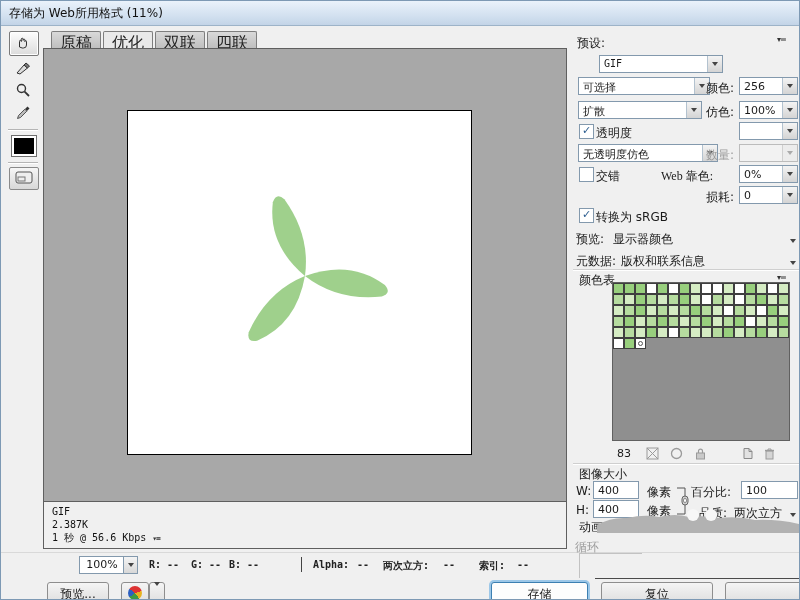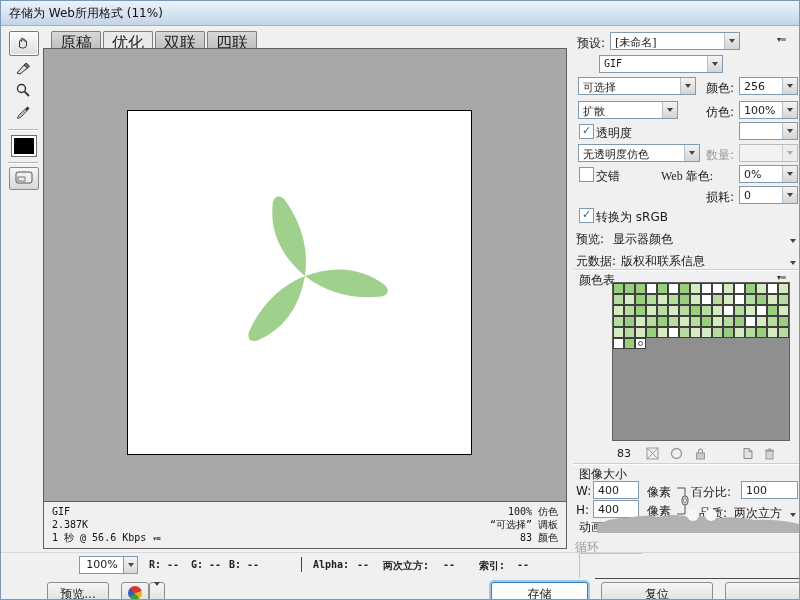--- a/index.html
+++ b/index.html
@@ -139,25 +139,20 @@
           <path class="petal" transform="rotate(225)" d="M0 0 Q-28 -40 -12 -80 Q-6 -89 0 -80 Q16 -38 0 0 Z" fill="#9fd08c"></path>
         </g>
       </svg>
     </div>
     <div class="strip">
       <div class="lft mono">
         <div>GIF</div>
         <div>2.387K</div>
         <div><span>1 秒 @ 56.6 Kbps</span>
              <span class="menu-ic">▾≡</span></div>
-      </div>
-      <div class="rgt mono">
-        <div>100% 仿色</div>
-        <div>“可选择” 调板</div>
-        <div>83 颜色</div>
       </div>
     </div>
   </div>
 
   <div class="sb">
     
     
   </div>
   <div class="zoomfield">100%</div>
   <div class="zoombtn">
@@ -182,50 +177,44 @@
     <span style="display:inline-block;width:14px;height:14px;border-radius:50%;
       background:conic-gradient(#d33 0 20%,#e8b21f 20% 40%,#3a9a46 40% 65%,#2b5fc0 65% 85%,#d33 85%);"></span>
   </div>
   <div class="btn" style="left:148px;width:16px;"><i class="arr" style="margin:4px auto 0;"></i></div>
   <div class="btn def" style="left:490px;width:97px;background:#fdfdfd;">存储</div>
   <div class="btn" style="left:600px;width:112px;">复位</div>
   <div class="btn" style="left:724px;width:90px;"></div>
   <div class="torn-line" style="left:594px;top:577px;width:206px;"></div>
 
   <span class="lbl" style="left:576px;top:34px;">预设:</span>
-  <div class="combo" style="left:609px;top:31px;width:130px;">
-    <span class="cval">[未命名]</span>
-      <span class="cbtn">
-        <i class="arr"></i>
-      </span>
-  </div>
   <span class="menu-ic" style="position:absolute;left:776px;top:34px;">▾≡</span>
 
   <div class="combo" style="left:598px;top:54px;width:124px;">
     <span class="cval" style="font-family:'DejaVu Sans Mono',monospace;font-size:10px;">GIF</span>
     <span class="cbtn">
         <i class="arr"></i>
       </span>
   </div>
 
-  <div class="combo" style="left:577px;top:76px;width:118px;">
+  <div class="combo" style="left:577px;top:76px;width:132px;">
     <span class="cval">可选择</span>
       <span class="cbtn">
         <i class="arr"></i>
       </span>
   </div>
   <span class="lbl" style="left:705px;top:79px;">颜色:</span>
   <div class="combo" style="left:738px;top:76px;width:59px;">
     <span class="cval">256</span>
       <span class="cbtn">
         <i class="arr"></i>
       </span>
   </div>
 
-  <div class="combo" style="left:577px;top:100px;width:100px;">
+  <div class="combo" style="left:577px;top:100px;width:124px;">
     <span class="cval">扩散</span>
       <span class="cbtn">
         <i class="arr"></i>
       </span>
   </div>
   <span class="lbl" style="left:705px;top:103px;">仿色:</span>
   <div class="combo" style="left:738px;top:100px;width:59px;">
     <span class="cval">100%</span>
       <span class="cbtn">
         <i class="arr"></i>
@@ -235,21 +224,21 @@
   <span class="cb on" style="left:578px;top:123px;"><span>✓</span></span>
   <span class="lbl" style="left:595px;top:124px;">透明度</span>
   <span class="lbl" style="left:742px;top:124px;">杂边:</span>
   <div class="combo" style="left:738px;top:121px;width:59px;">
     <span class="cval"></span>
       <span class="cbtn">
         <i class="arr"></i>
       </span>
   </div>
 
-  <div class="combo" style="left:577px;top:143px;width:122px;">
+  <div class="combo" style="left:577px;top:143px;width:140px;">
     <span class="cval">无透明度仿色</span>
       <span class="cbtn">
         <i class="arr"></i>
       </span>
   </div>
   <span class="lbl dis" style="left:705px;top:146px;">数量:</span>
   <div class="combo disabled" style="left:738px;top:143px;width:59px;">
     <span class="cval"></span>
       <span class="cbtn">
         <i class="arr"></i>

